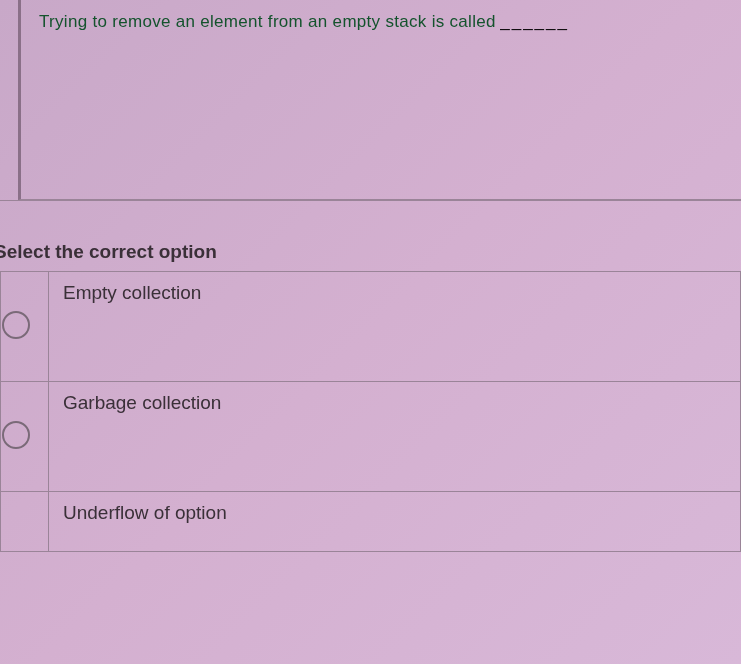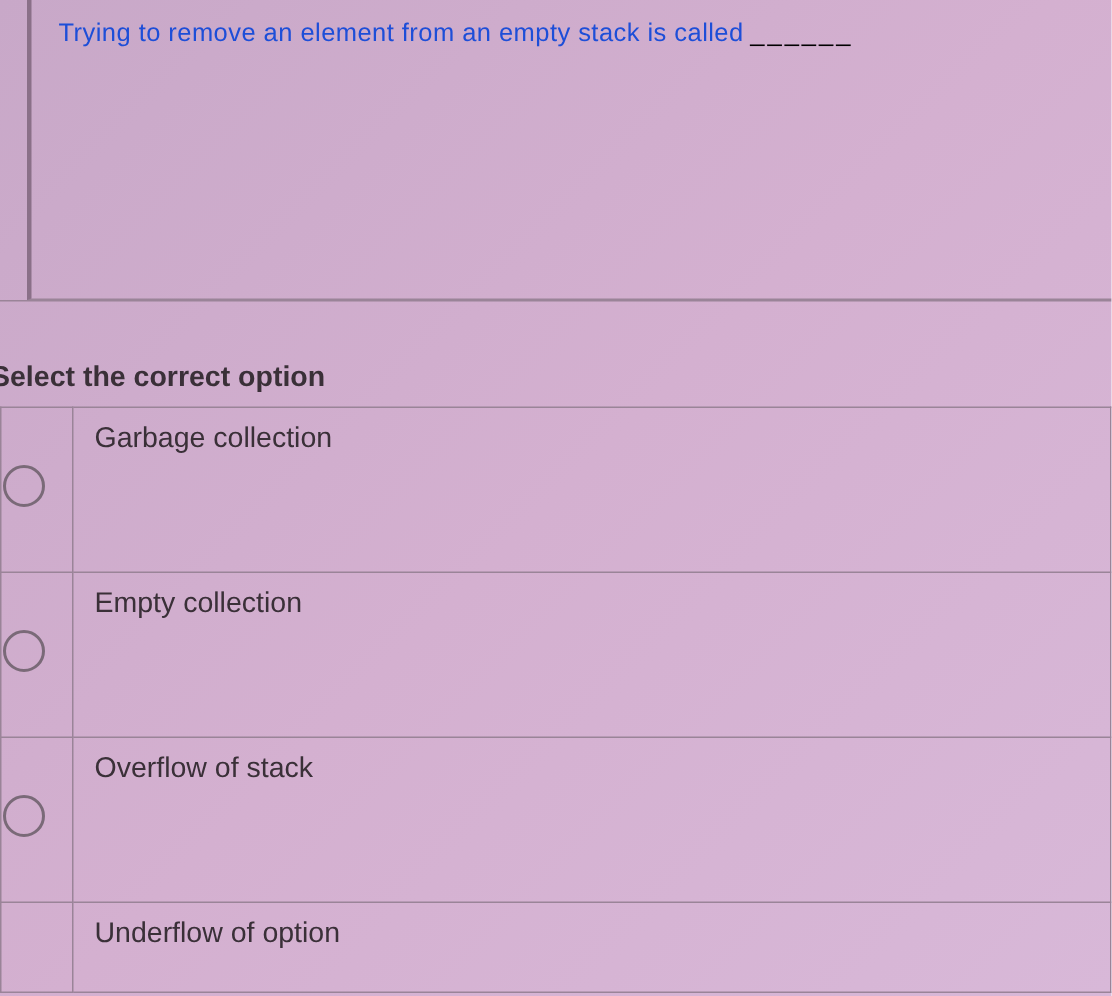--- a/index.html
+++ b/index.html
@@ -20,21 +20,21 @@
       margin-left: 18px;
       margin-top: 0;
       border-left: 3px solid #8a7088;
       border-bottom: 1px solid #9a8498;
       height: 200px;
       padding: 12px 18px;
       position: relative;
     }
     .question-text {
       font-size: 17px;
-      color: #1d4ed8;
+      color: #14532d;
       letter-spacing: 0.3px;
     }
     .divider-line {
       border-bottom: 1px solid #9a8498;
       margin-top: 0;
       width: 100%;
     }
     .blank {
       color: #000000;
       letter-spacing: 2px;
@@ -91,33 +91,27 @@
 <div class="divider-line"></div>
 
 <div class="select-heading">Select the correct option</div>
 
 <table class="options-table">
   <tbody>
       <tr class="option-row">
     <td class="radio-cell">
       <span class="radio-circle"></span>
     </td>
-    <td class="option-label-cell">Garbage collection</td>
-  </tr>
-  <tr class="option-row">
-    <td class="radio-cell">
-      <span class="radio-circle"></span>
-    </td>
     <td class="option-label-cell">Empty collection</td>
   </tr>
   <tr class="option-row">
     <td class="radio-cell">
       <span class="radio-circle"></span>
     </td>
-    <td class="option-label-cell">Overflow of stack</td>
+    <td class="option-label-cell">Garbage collection</td>
   </tr>
   <tr class="option-row last-row">
     <td class="radio-cell">
     </td>
     <td class="option-label-cell">Underflow of option</td>
   </tr>
 </tbody>
   </table>
 
 </body></html>

